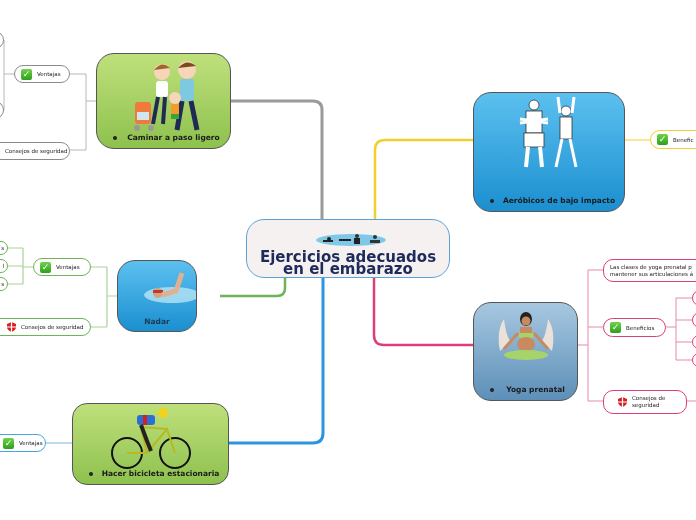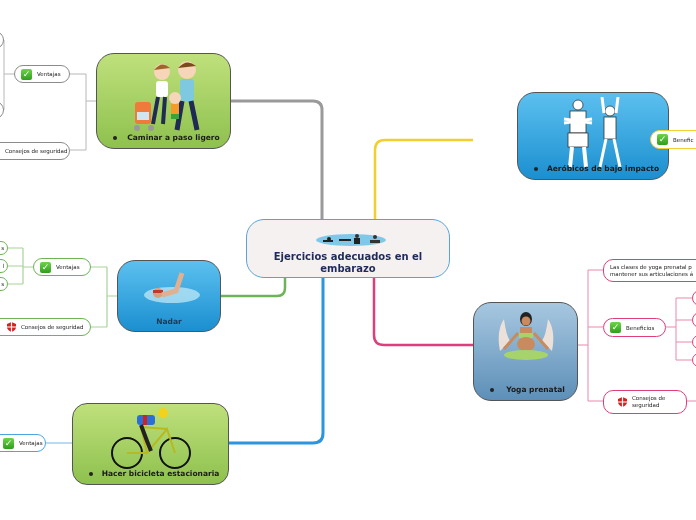--- a/index.html
+++ b/index.html
@@ -2,21 +2,21 @@
 <html><head>
 <meta charset="utf-8">
 <style>
   html, body { margin:0; padding:0; }
   body { width:696px; height:520px; position:relative; overflow:hidden; background:#ffffff;
          font-family:"DejaVu Sans", sans-serif; }
   svg.links { position:absolute; left:0; top:0; width:696px; height:520px; }
   .node { position:absolute; box-sizing:border-box; }
   .central { left:246px; top:219px; width:204px; height:59px; background:#f6f1f1;
              border:1.5px solid #5aa3d8; border-radius:18px; text-align:center; }
-  .central .title { position:absolute; left:0; right:0; top:31px; font-weight:bold; font-size:10px;
+  .central .title { position:absolute; left:0; right:0; top:31px; font-weight:bold; font-size:15px;
                     color:#1d2a5a; line-height:12px; }
   .central .img { position:absolute; left:68px; top:12px; width:72px; height:15px; }
   .topic { border-radius:18px; border:1.5px solid #555; overflow:hidden; }
   .topic .label { position:absolute; left:0; right:0; bottom:6px; font-size:7.5px; font-weight:bold;
                   color:#1a1a1a; display:flex; align-items:center; }
   .topic .bullet { width:4px; height:4px; border-radius:50%; background:#222; margin-left:16px; margin-right:0; flex:none; }
   .topic .label span.t { flex:1; text-align:center; }
   .green { background:linear-gradient(#bfe07c, #8ec14e); }
   .blue { background:linear-gradient(#5cc0ef, #1b8fd0); }
   .yoga { background:linear-gradient(#a7c7e0, #5d8fb8); }
@@ -92,21 +92,21 @@
       <rect x="10" y="54" width="12" height="8" fill="#cfe6f0"></rect>
     <circle cx="10" cy="70" r="3" fill="#999"></circle>
       <circle cx="24" cy="70" r="3" fill="#999"></circle>
   </svg>
   <div class="label">
       <span class="bullet"></span>
       <span class="t">Caminar a paso ligero</span>
     </div>
 </div>
 
-<div class="node topic blue" style="left:117px;top:260px;width:104px;height:72px;">
+<div class="node topic blue" style="left:117px;top:260px;width:80px;height:72px;">
   <svg style="position:absolute;left:24px;top:6px;width:60px;height:40px;" viewBox="0 0 60 40">
     <ellipse cx="30" cy="28" rx="28" ry="8" fill="#c8ecf8" opacity="0.7"></ellipse>
     <circle cx="16" cy="26" r="5" fill="#d4a080"></circle>
       <rect x="11" y="23" width="10" height="3" fill="#c0392b"></rect>
     <path d="M20 28 L34 24 L40 6" stroke="#e0b090" stroke-width="5" fill="none"></path>
   </svg>
   <div class="label" style="bottom:5px;">
       <span class="t" style="color:#1d3a55;">Nadar</span>
     </div>
 </div>
@@ -120,21 +120,21 @@
       <rect x="32" y="8" width="4" height="10" fill="#d02020"></rect>
     <circle cx="52" cy="6" r="5" fill="#f2d21e"></circle>
     <path d="M30 18 L36 34 L40 44" stroke="#222" stroke-width="4" fill="none"></path>
   </svg>
   <div class="label">
       <span class="bullet"></span>
       <span class="t">Hacer bicicleta estacionaria</span>
     </div>
 </div>
 
-<div class="node topic blue" style="left:473px;top:92px;width:152px;height:88px;margin-left:44px;">
+<div class="node topic blue" style="left:473px;top:92px;width:152px;height:120px;">
   <svg style="position:absolute;left:36px;top:4px;width:80px;height:74px;" viewBox="0 0 80 74">
     <circle cx="24" cy="8" r="5" fill="#fff" stroke="#333" stroke-width="0.8"></circle>
     <rect x="16" y="14" width="16" height="22" fill="#fff" stroke="#333" stroke-width="0.8"></rect>
     <path d="M10 22 L38 26 M10 26 L38 22" stroke="#fff" stroke-width="3"></path>
     <rect x="14" y="36" width="20" height="14" fill="#fff" stroke="#333" stroke-width="0.8"></rect>
     <path d="M18 50 L16 70 M30 50 L32 70" stroke="#fff" stroke-width="4"></path>
     <circle cx="56" cy="14" r="5" fill="#fff" stroke="#333" stroke-width="0.8"></circle>
     <path d="M48 0 L50 16 M64 0 L62 16" stroke="#fff" stroke-width="3"></path>
     <rect x="50" y="20" width="12" height="22" fill="#fff" stroke="#333" stroke-width="0.8"></rect>
     <path d="M52 42 L46 70 M60 42 L66 70" stroke="#fff" stroke-width="3"></path>

